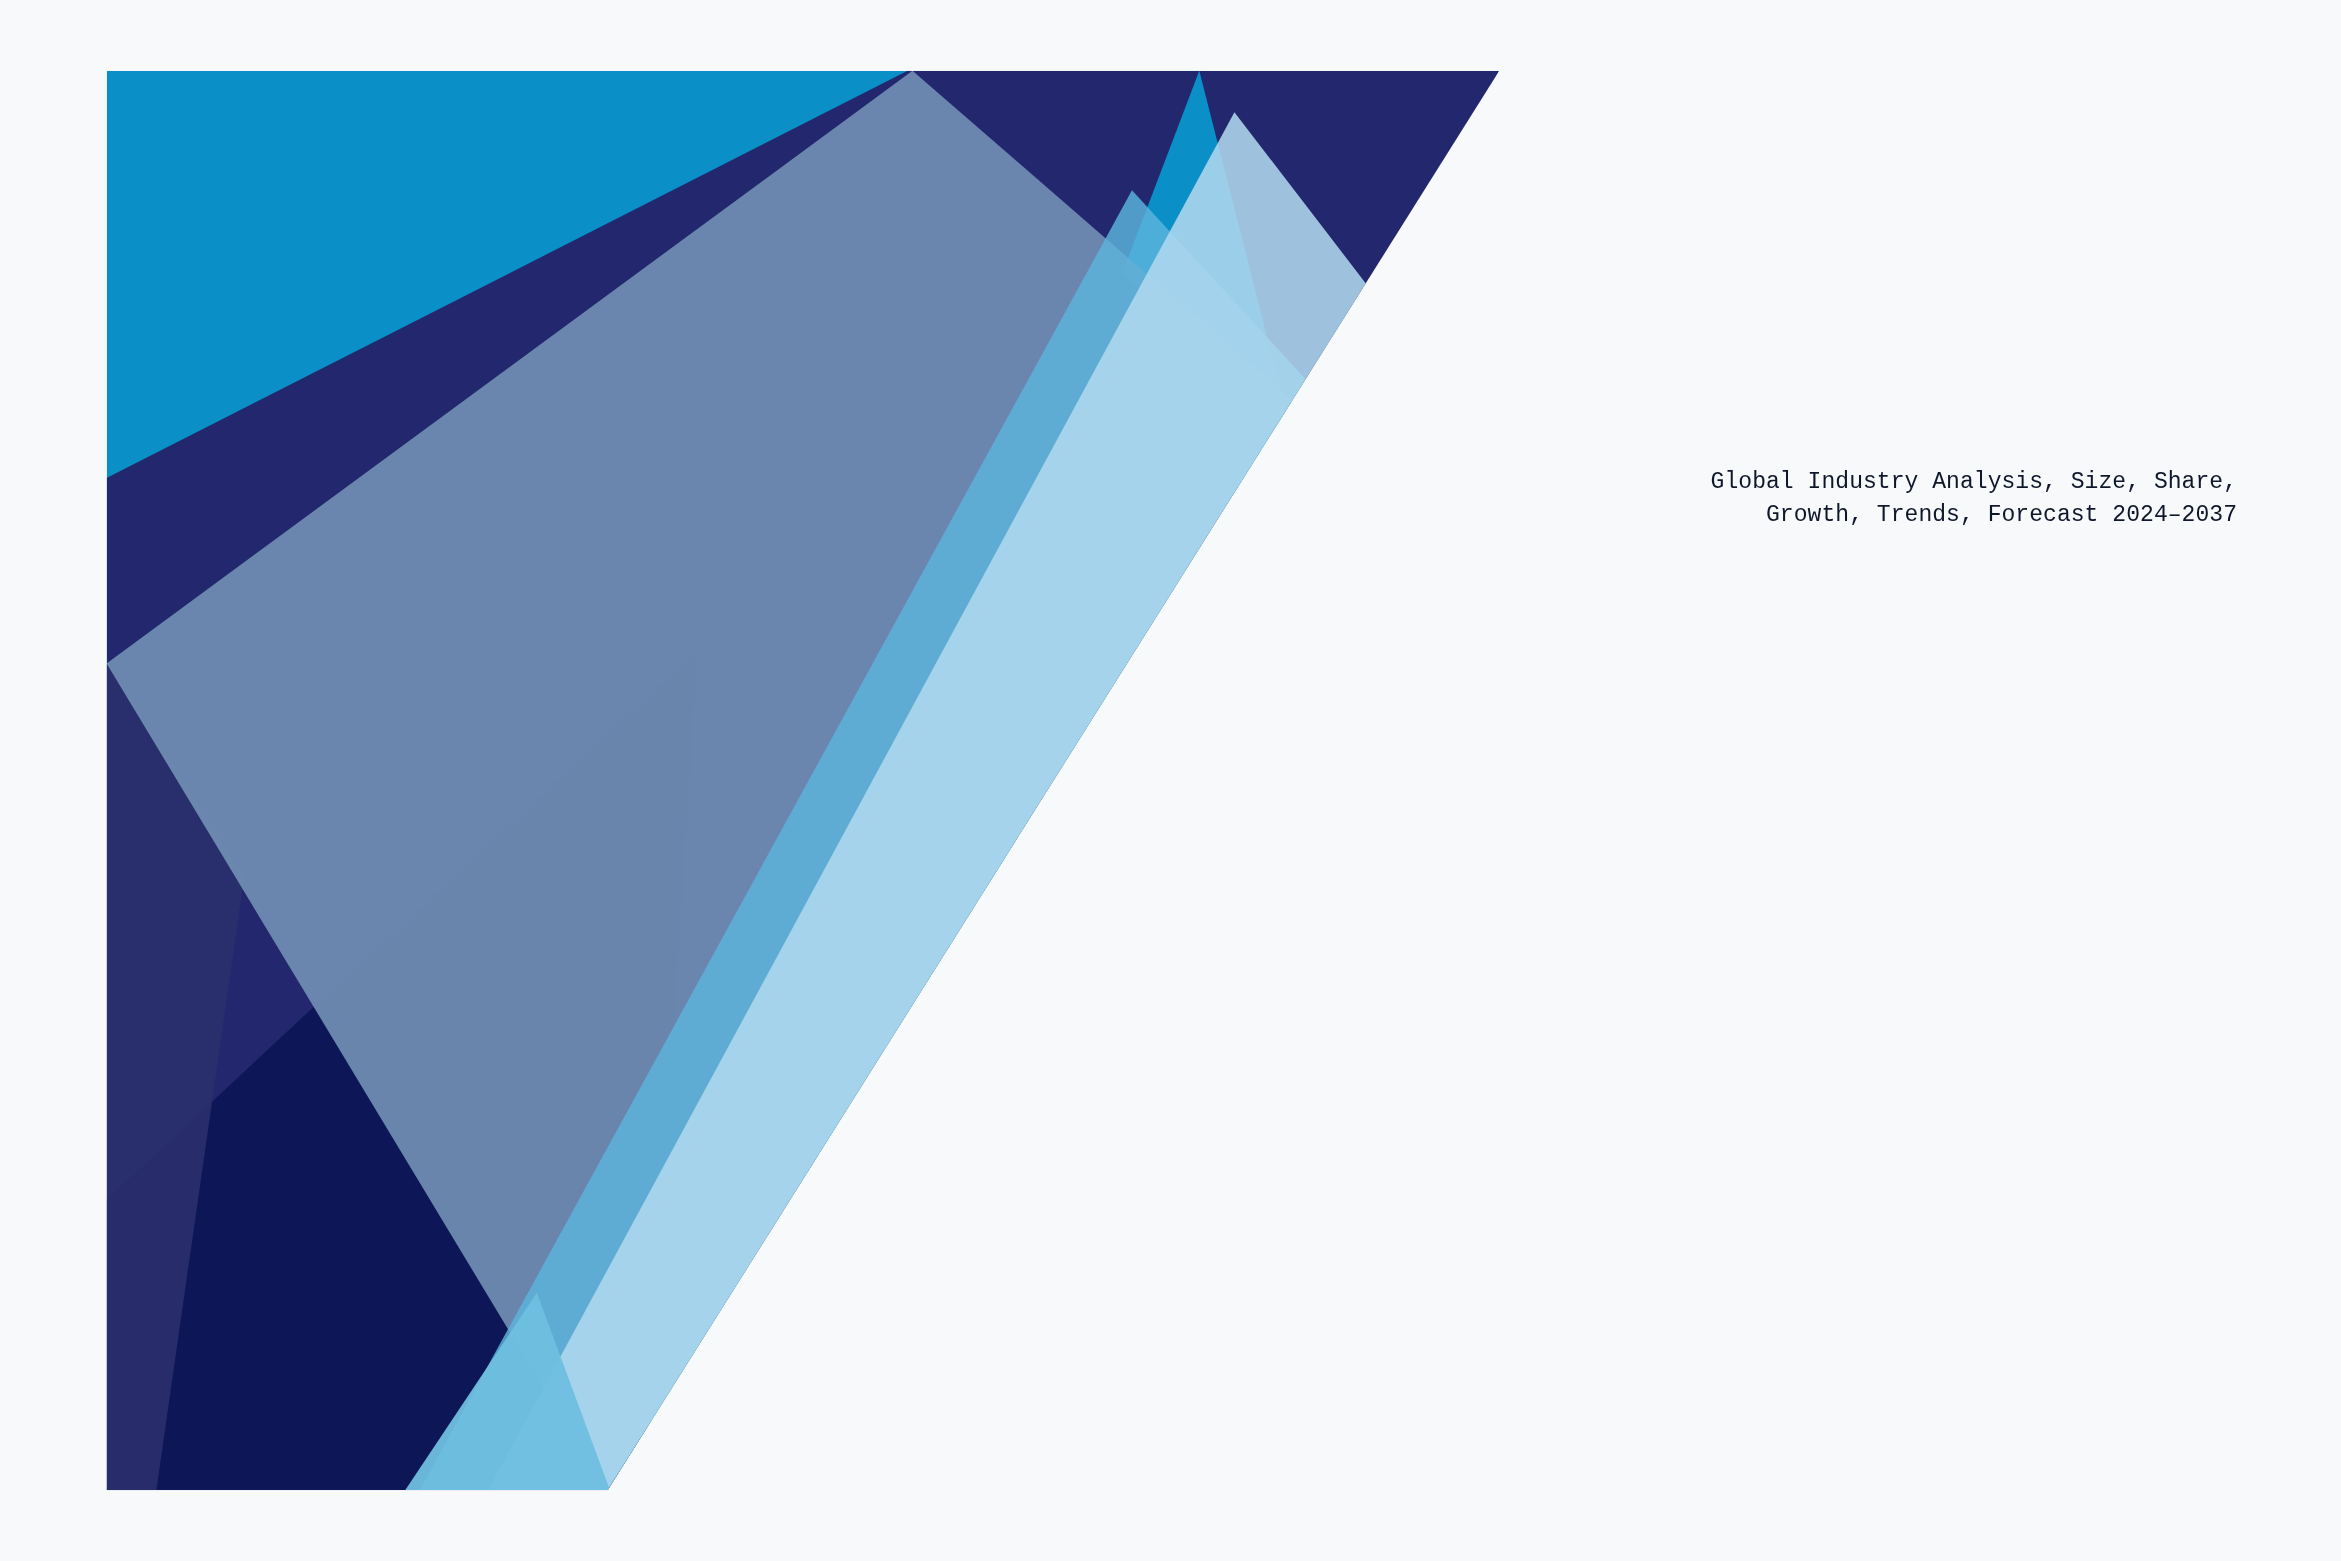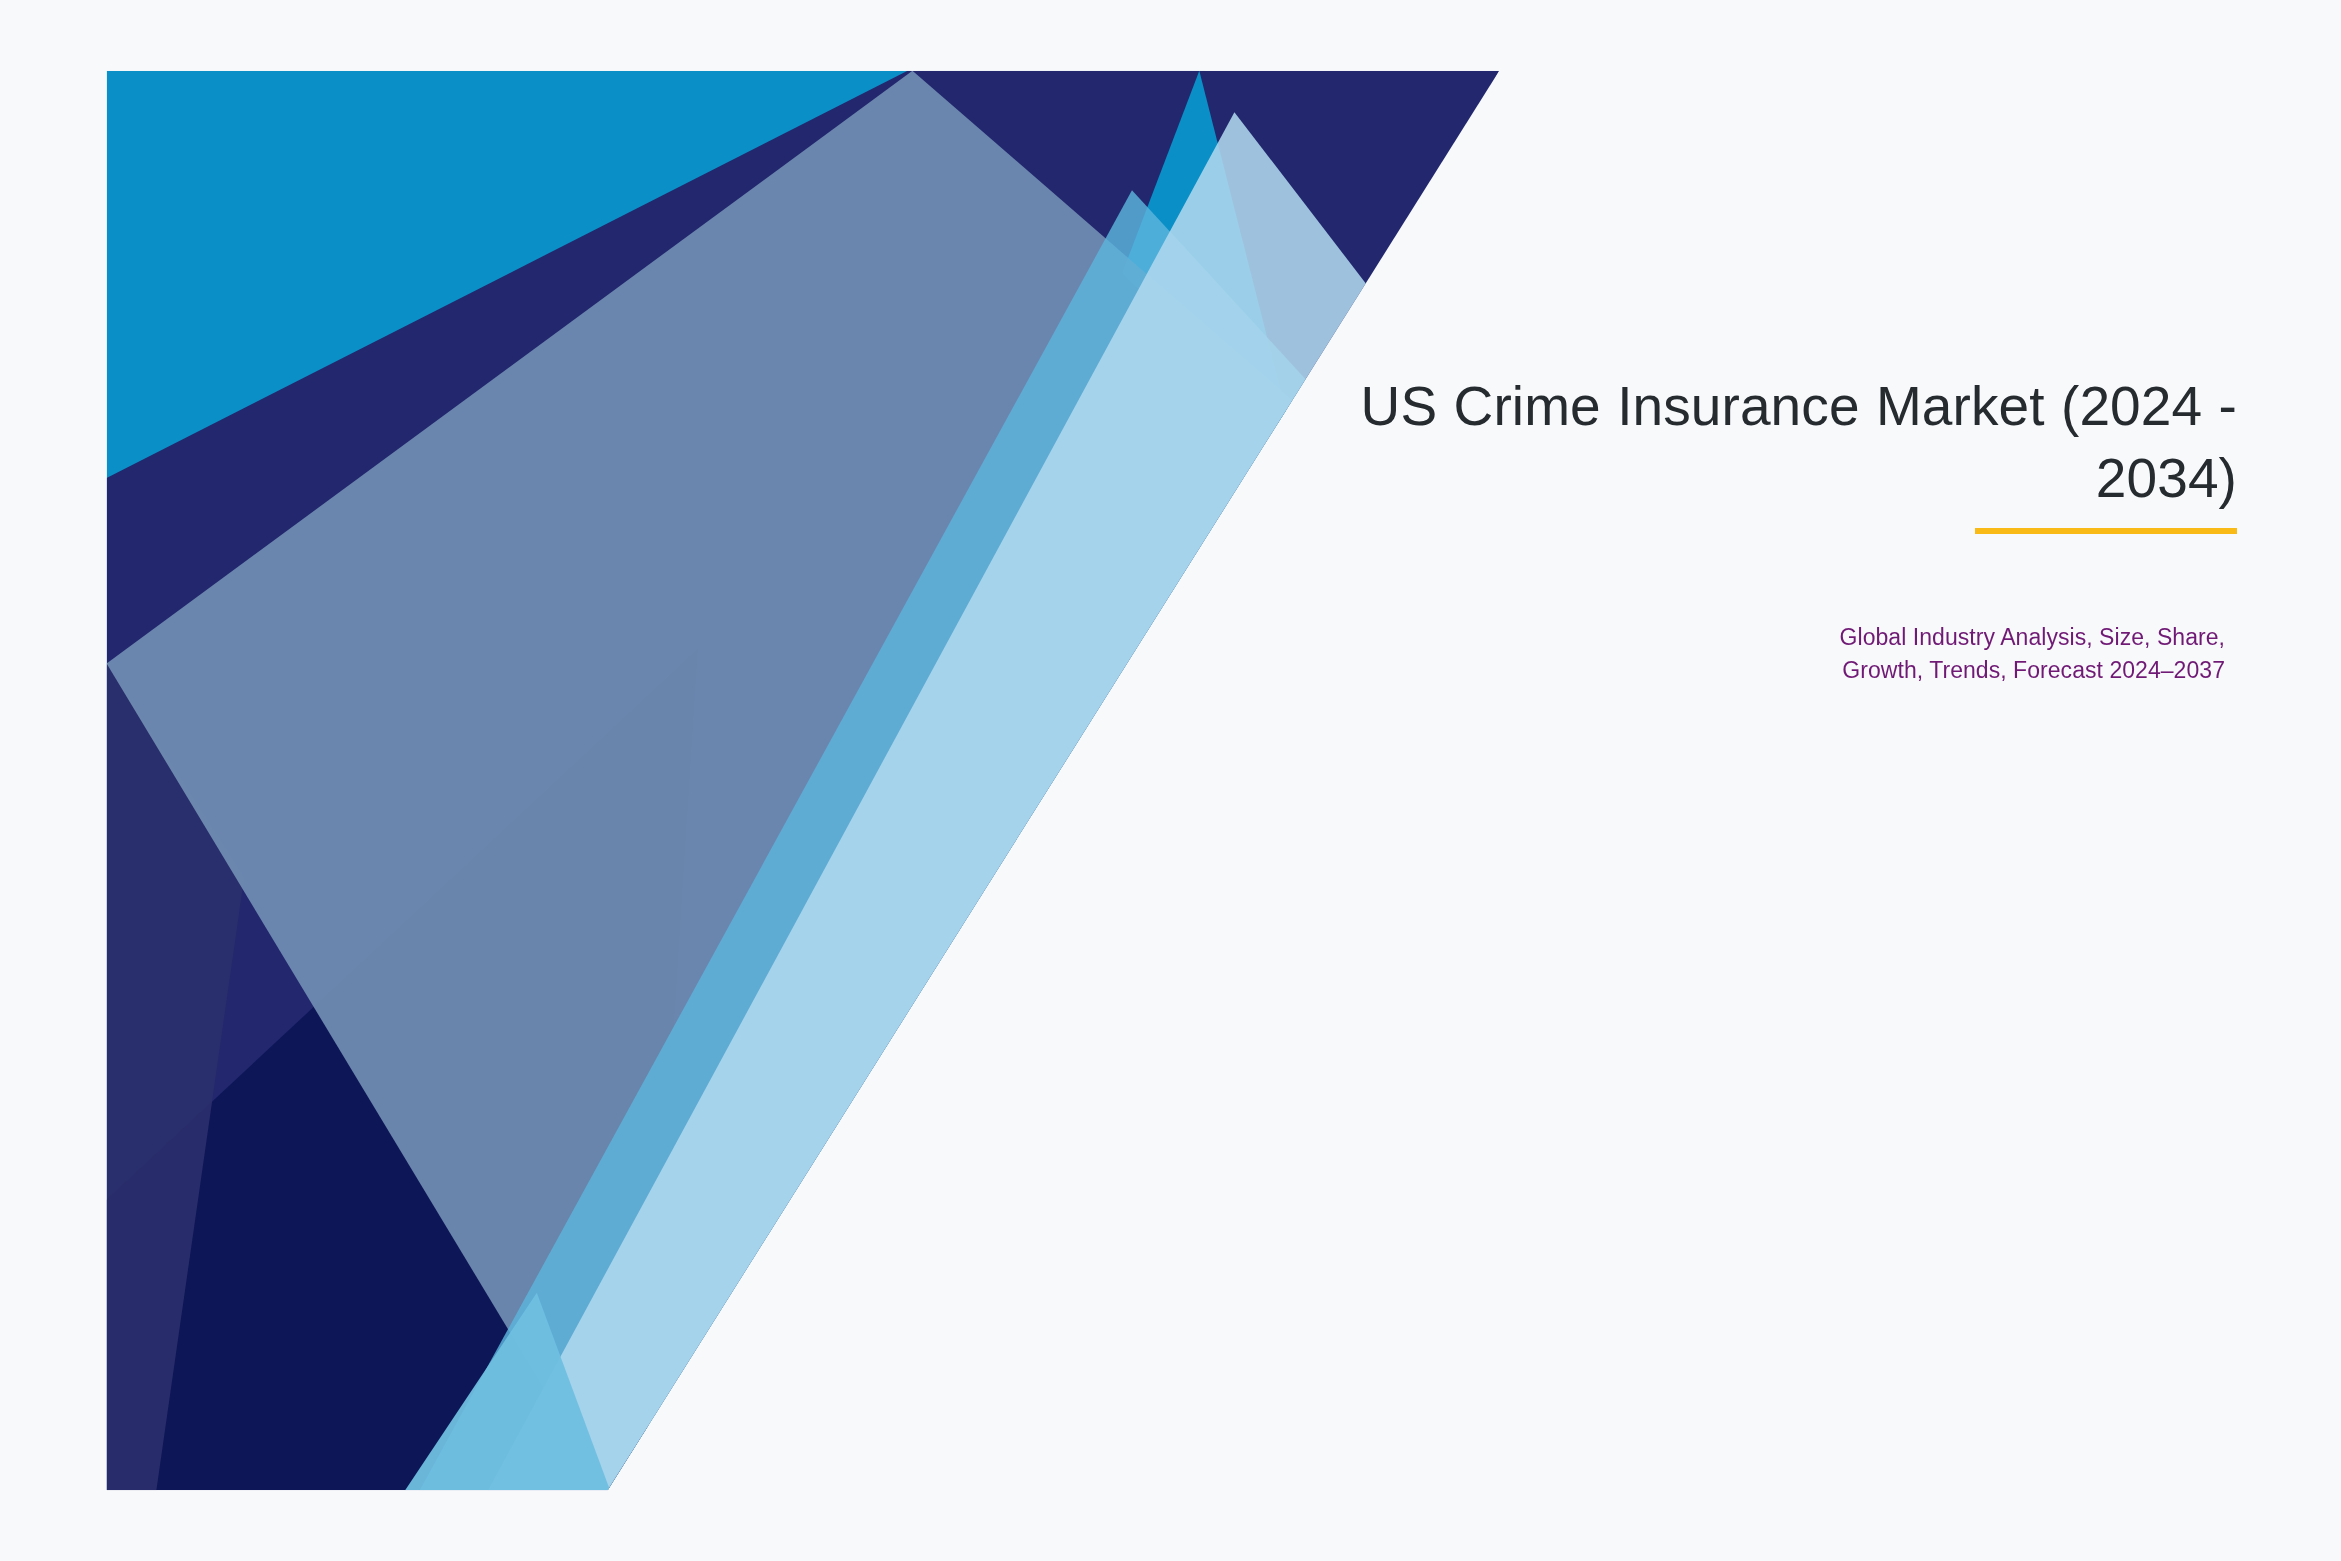--- a/index.html
+++ b/index.html
@@ -60,27 +60,28 @@
     position: absolute;
     right: 0;
     top: 157px;
     width: 262px;
     height: 6.3px;
     background: #F9B917;
     z-index: -1;
   }
 
   #page-subtitle {
-    margin: 12px;
+    margin: 0;
     padding-top: 95px;
     font-size: 23px;
     line-height: 1.44;
     font-weight: 400;
-    color: #701a75;
+    color: #0f172a;
     letter-spacing: 0.05px;
+    font-family: Liberation Mono, monospace;
   }
 </style>
 </head>
 <body>
 
 <div id="slide">
 
   <div id="artwork">
     <svg viewBox="0 0 4800 3200" xmlns="http://www.w3.org/2000/svg">
 
@@ -113,25 +114,20 @@
         <polygon points="1100,2650 1250,3055 830,3055" fill="#6FBFE0" opacity="0.95"></polygon>
 
         <polygon points="2810,880 2600,1450 1248,3050" fill="#6FBFE0" opacity="0.42"></polygon>
 
       </g>
     </svg>
   </div>
 
   <div id="text-block">
 
-    <h1 id="page-title">
-      <span>US Crime Insurance Market (2024 -</span><br>
-      <span>2034)</span>
-      <span id="title-accent"></span>
-    </h1>
 
     <p id="page-subtitle">
       <span>Global Industry Analysis, Size, Share,</span><br>
       <span>Growth, Trends, Forecast 2024–2037</span>
     </p>
 
   </div>
 
 </div>
 

